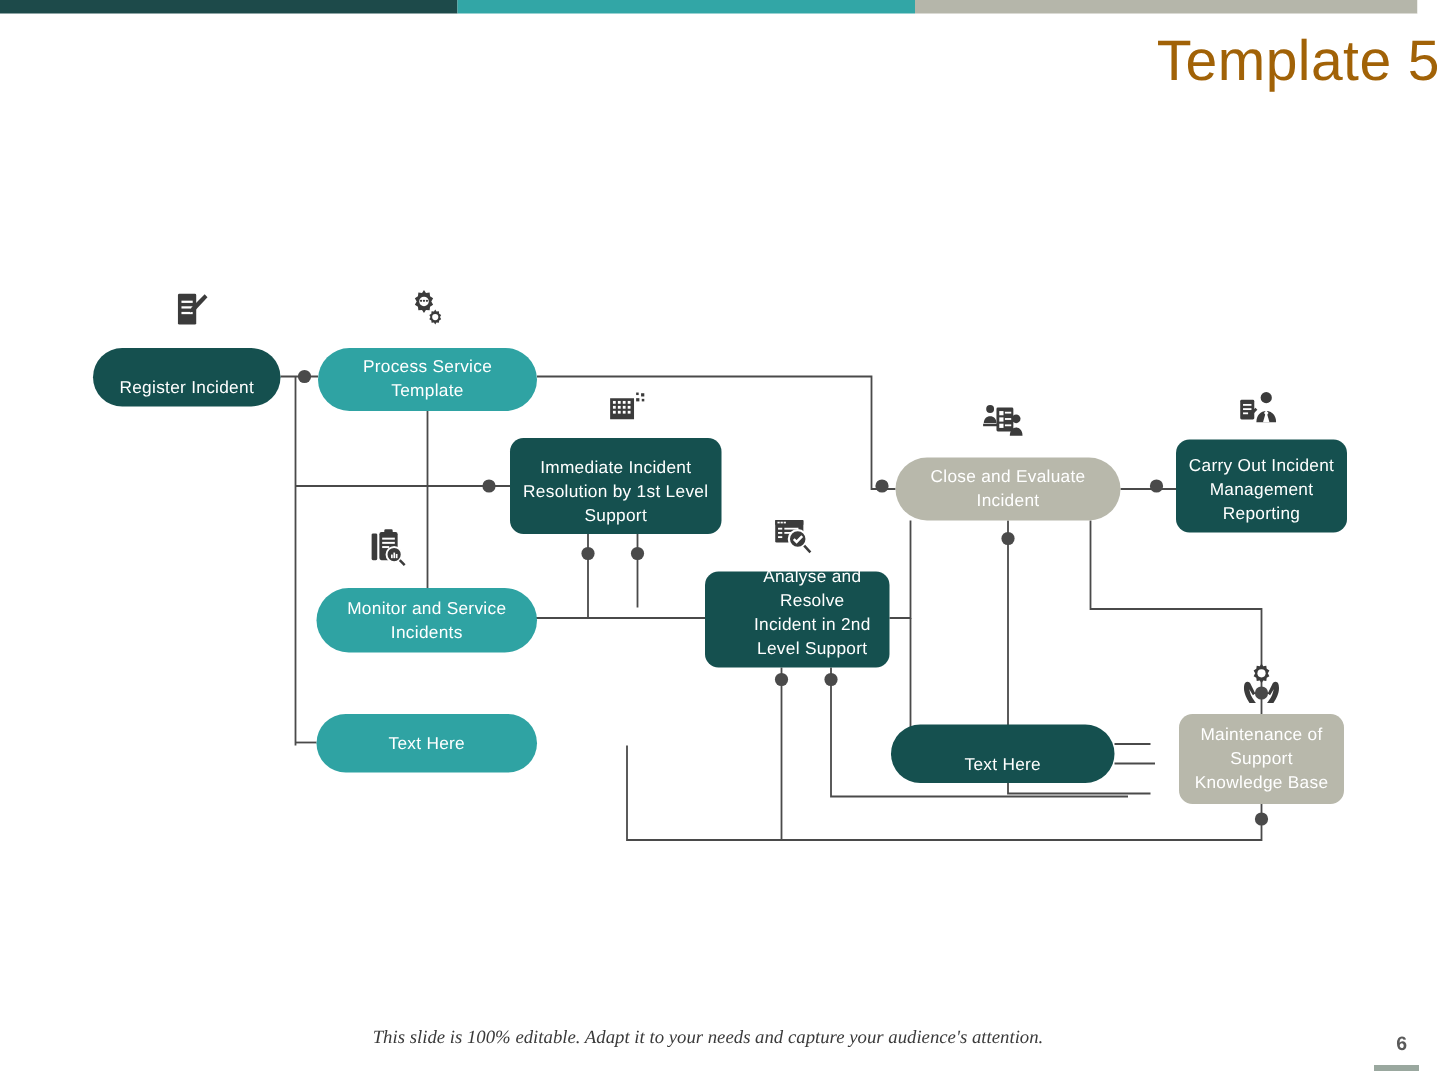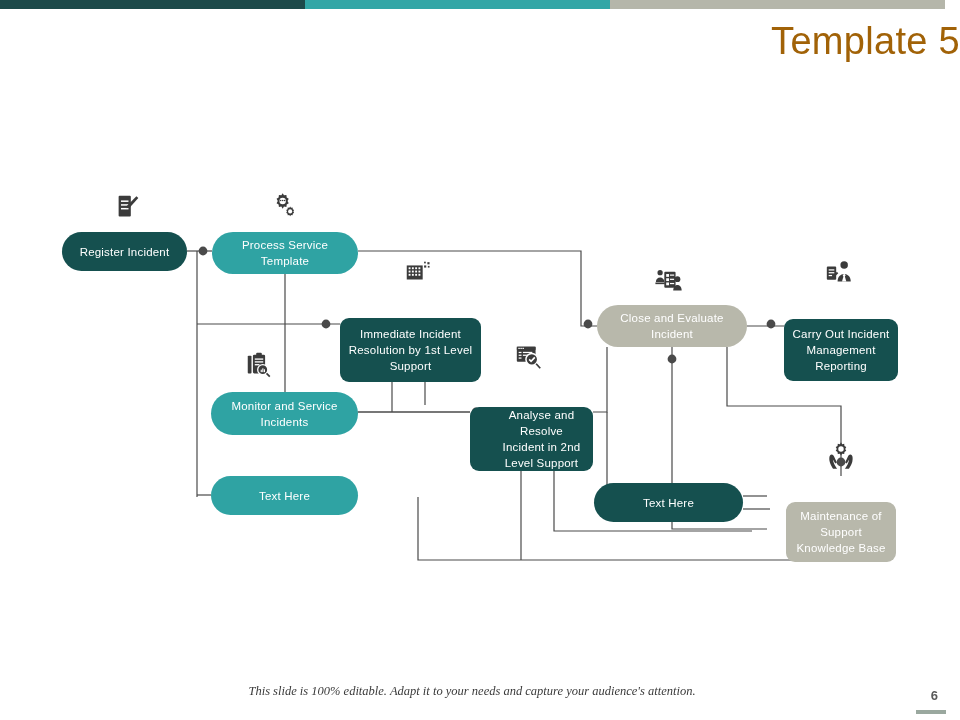--- a/index.html
+++ b/index.html
@@ -60,25 +60,25 @@
     display: flex;
     align-items: center;
     justify-content: center;
     text-align: center;
     color: #ffffff;
     font-size: 11.5px;
     line-height: 16px;
     padding: 4px 8px;
     letter-spacing: 0.2px;
   }
-  .fill-dark  { background: #15504f; }
+  .fill-dark  { background: #15504f; align-items: flex-end; }
   .fill-teal  { background: #2fa3a3; }
   .fill-gray  { background: #b8b8ab; }
   .r-pill { border-radius: 26px; }
-  .r-soft { border-radius: 9px; margin-top: 26px; }
+  .r-soft { border-radius: 9px; }
 
   
   .icon {
     position: absolute;
     width: 34px;
     height: 30px;
     color: #3b3b3b;
   }
   .icon svg { width: 100%; height: 100%; display: block; }
 

